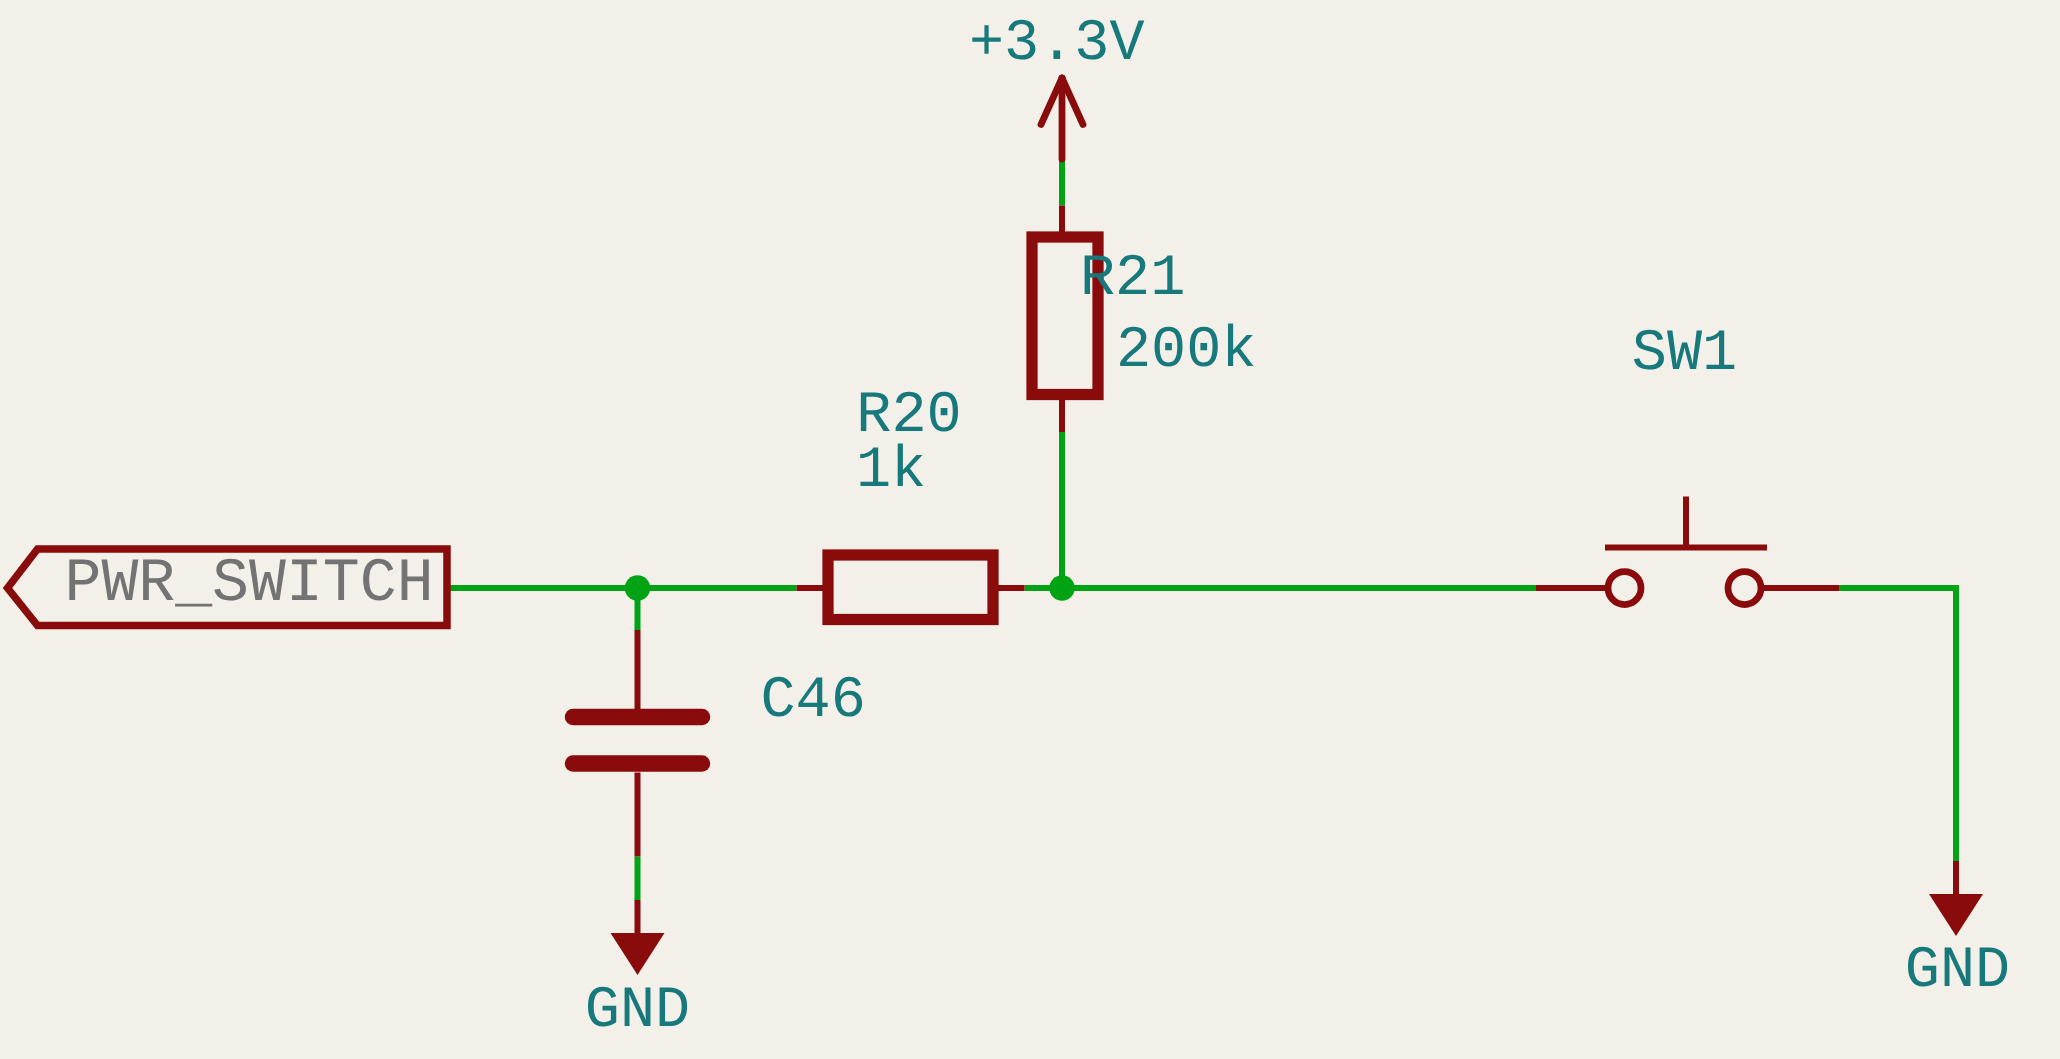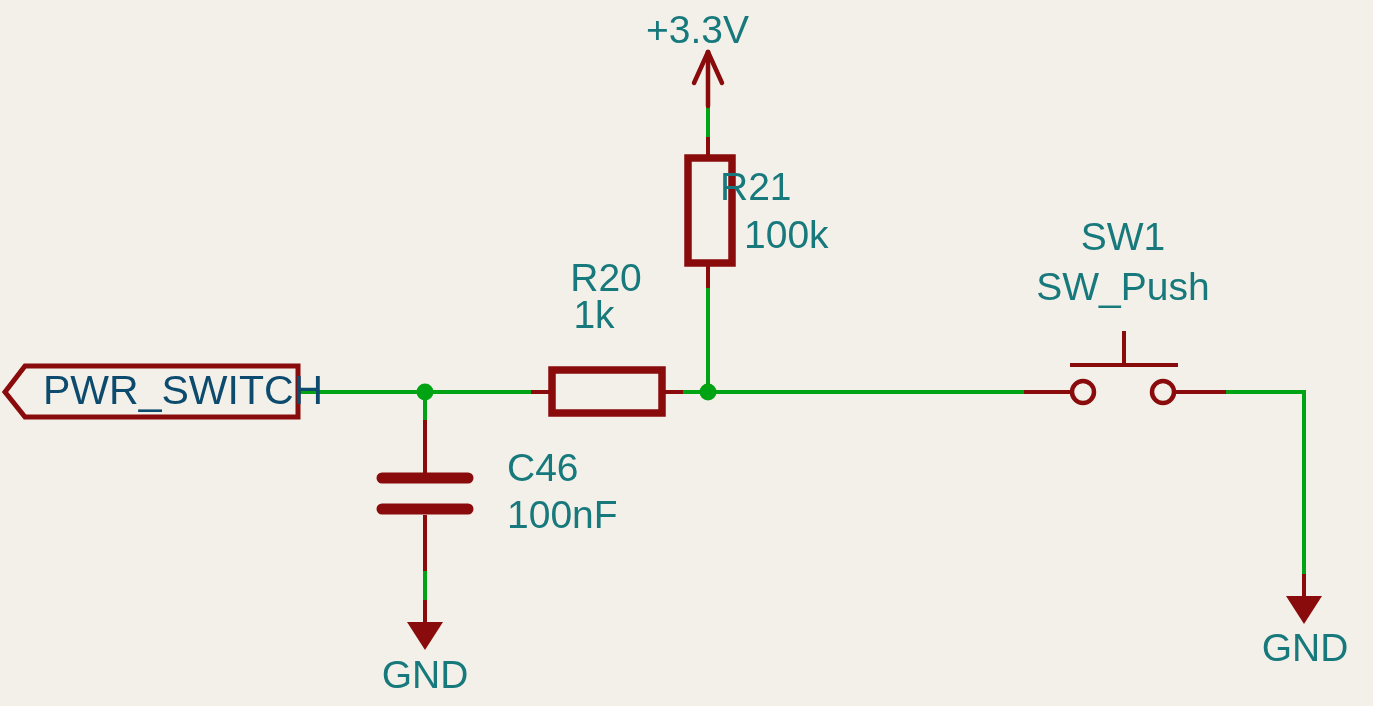--- a/index.html
+++ b/index.html
@@ -6,27 +6,27 @@
   body{background:#d8d8d8;font-family:"DejaVu Sans Mono",monospace;}
   .canvas{
     position:relative;
     width:1373px;height:706px;
     background:#F2F0E9;
     overflow:hidden;
   }
   .canvas svg{position:absolute;left:0;top:0;}
   .txt{
     position:absolute;
-    font-family:Liberation Sans, sans-serif;
+    font-family:Liberation Mono, monospace;
     font-size:39px;
     line-height:1;
     white-space:pre;
     color:#17797C;
   }
-  .txt.red{color:#0c4a6e;font-size:41px;}
+  .txt.red{color:#737373;font-size:41px;}
   .txt.ctr{transform:translateX(-50%);}
 </style>
 </head>
 <body>
 
 <div class="canvas">
 
   <svg width="1373" height="706" viewBox="0 0 1373 706">
 
     <g fill="none" stroke-width="4" stroke="#00A313">
@@ -90,28 +90,26 @@
       <g>
         <line x1="1304" y1="574" x2="1304" y2="598"></line>
         <polygon points="1286,596 1322,596 1304,624" stroke="none" fill="#8A0B0B"></polygon>
       </g>
     </g>
   </svg>
 
   <div class="txt" style="left:646px;top:10px;">+3.3V</div>
 
   <div class="txt" style="left:720px;top:167px;">R21</div>
-  <div class="txt" style="left:744px;top:215px;">100k</div>
+  <div class="txt" style="left:744px;top:215px;">200k</div>
 
   <div class="txt ctr" style="left:606px;top:258px;">R20</div>
   <div class="txt ctr" style="left:594px;top:295px;">1k</div>
 
   <div class="txt" style="left:507px;top:448px;">C46</div>
-  <div class="txt" style="left:507px;top:495px;">100nF</div>
 
   <div class="txt ctr" style="left:1123px;top:217px;">SW1</div>
-  <div class="txt ctr" style="left:1123px;top:267px;">SW_Push</div>
 
   <div class="txt ctr" style="left:425px;top:655px;">GND</div>
   <div class="txt ctr" style="left:1305px;top:628px;">GND</div>
 
   <div class="txt red" style="left:43px;top:370px;">PWR_SWITCH</div>
 </div>
 
 </body></html>

